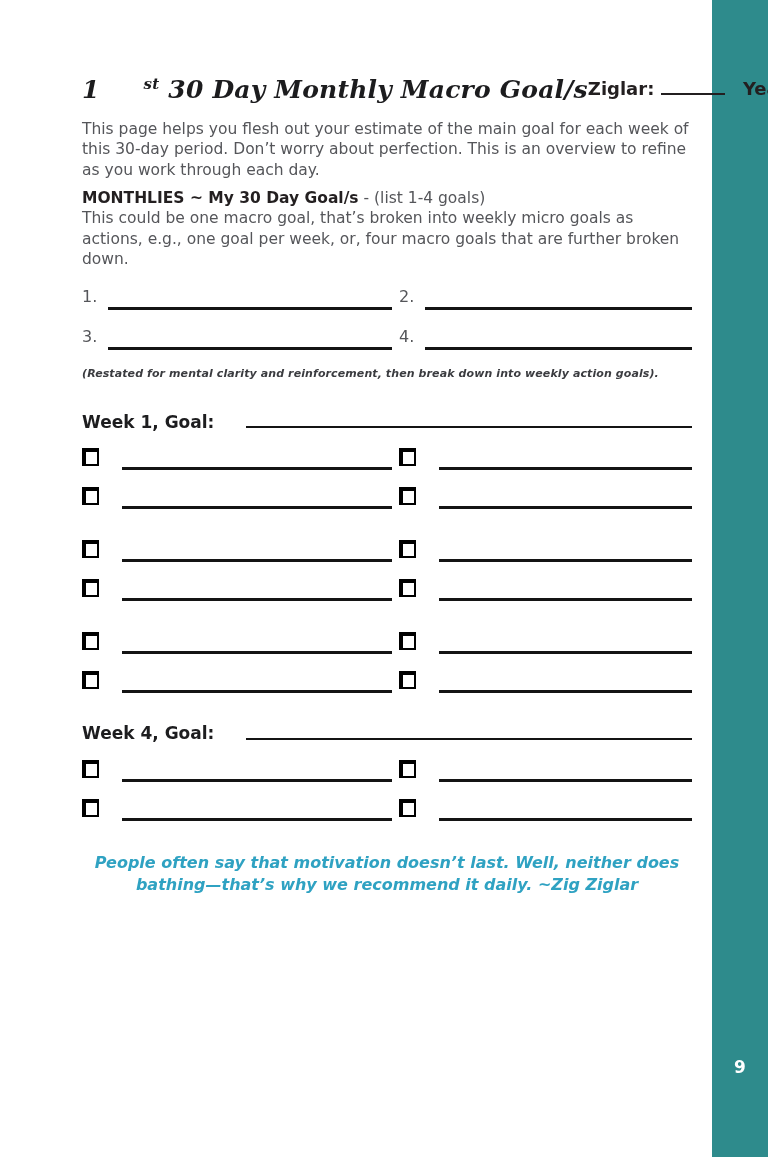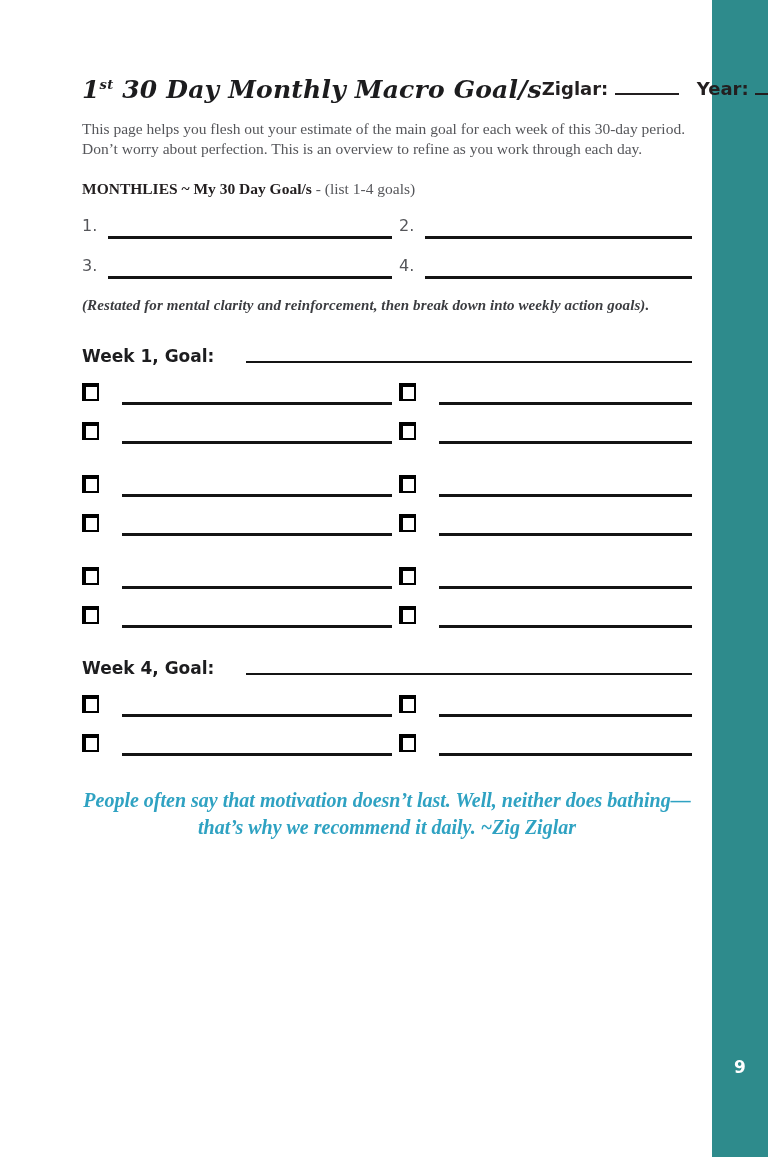--- a/index.html
+++ b/index.html
@@ -30,49 +30,49 @@
   }
 
   
   .title-row { display:flex; align-items:flex-end; justify-content:space-between; }
   .title {
     margin:0; font-family:"DejaVu Serif", serif;
     font-style:italic; font-weight:bold;
     font-size:25px; color:#1c1c1e; letter-spacing:.2px;
     white-space:nowrap; line-height:1.1;
   }
-  .title sup { font-size:13px; }
+  .title sup { font-size:15px;margin-left:44px; }
   .month-year {
     font-weight:bold; font-size:18px; color:#231F20;
     white-space:nowrap; padding-bottom:3px;
   }
   .blank {
     display:inline-block; height:2px; vertical-align:baseline;
     border-bottom:2px solid #231F20;
   }
   .month-blank { width:64px; margin-right:12px; }
   .year-blank  { width:62px; }
 
-  p { margin:0;font-family:Liberation Serif, serif; }
+  p { margin:0; }
   .intro { margin-top:15px; }
-  .block { margin-top:19px; }
+  .block { margin-top:7px; }
   .bold-lead { font-weight:bold; color:#231F20; }
 
   
   .goals-grid { margin-top:10px; }
   .goal-row { display:flex; justify-content:space-between; margin-top:19px; }
   .goal-cell { display:flex; align-items:flex-end; }
   .goal-cell.c1 { width:310px; }
   .goal-cell.c2 { width:293px; }
   .goal-num { font-size:16px; color:#55565A; margin-right:11px; margin-bottom:5px; line-height:1; }
   .goal-line { flex:1; border-bottom:3px solid #141414; height:0; }
 
   .restated {
     margin-top:17px; font-style:italic; font-weight:bold;
-    font-size:15px; color:#3B3C40; letter-spacing:.1px;
+    font-size:11px; color:#3B3C40; letter-spacing:.1px;
   }
 
   
   .weeks { margin-top:12px; }
   .week { margin-top:31px; }
   .week-header { display:flex; align-items:flex-end;gap:19px; }
   .week-label {
     font-weight:bold; font-size:17px; color:#1d1d1f;
     white-space:nowrap; margin-right:13px; line-height:1.1;
   }
@@ -88,21 +88,21 @@
     margin:0 23px 4px 0;
     background:#fff;
   }
   .check-line { flex:1; border-bottom:3px solid #141414; height:0; }
 
   
   .quote {
     margin-top:31px;
     text-align:center;
     font-style:italic; font-weight:bold;
-    font-size:20px; line-height:1.35;
+    font-size:16px; line-height:1.35;
     color:#2FA2C2;
   }
 </style>
 </head>
 <body>
 
 <div class="page">
 
   <div class="accent-strip" style="background: rgb(46, 139, 140);">
     <div class="page-number">9</div>
@@ -117,20 +117,21 @@
         <span class="blank month-blank"></span>
         <span>Year:</span>
         <span class="blank year-blank"></span>
       </div>
     </div>
 
     <p class="intro">This page helps you flesh out your estimate of the main goal for each week of this 30-day period. Don’t worry about perfection. This is an overview to refine as you work through each day.</p>
 
     <p class="block">
       <span class="bold-lead">MONTHLIES ~ My 30 Day Goal/s</span><span> - (list 1-4 goals)</span><br>
+      <span>This could be one macro goal, that’s broken into weekly micro goals as actions, e.g., one goal per week, or, four macro goals that are further broken down.</span>
     </p>
 
 
     <div class="goals-grid">
       <div class="goal-row">
         <div class="goal-cell c1">
           <span class="goal-num">1.</span>
           <span class="goal-line"></span>
         </div>
         <div class="goal-cell c2">

